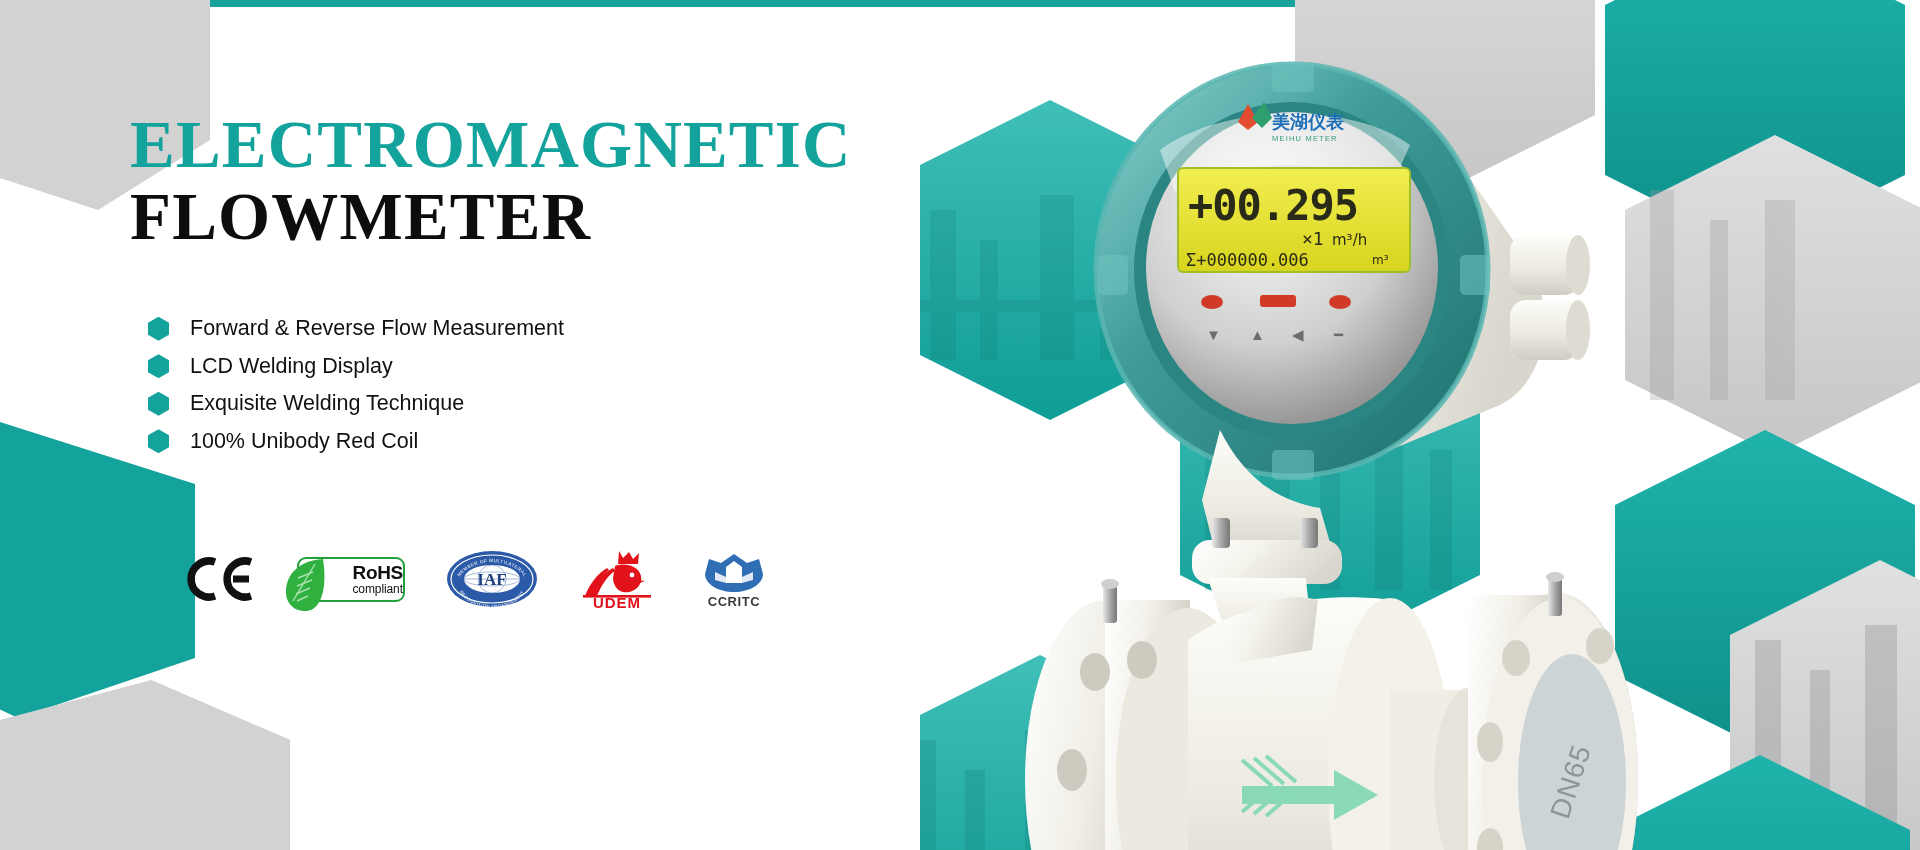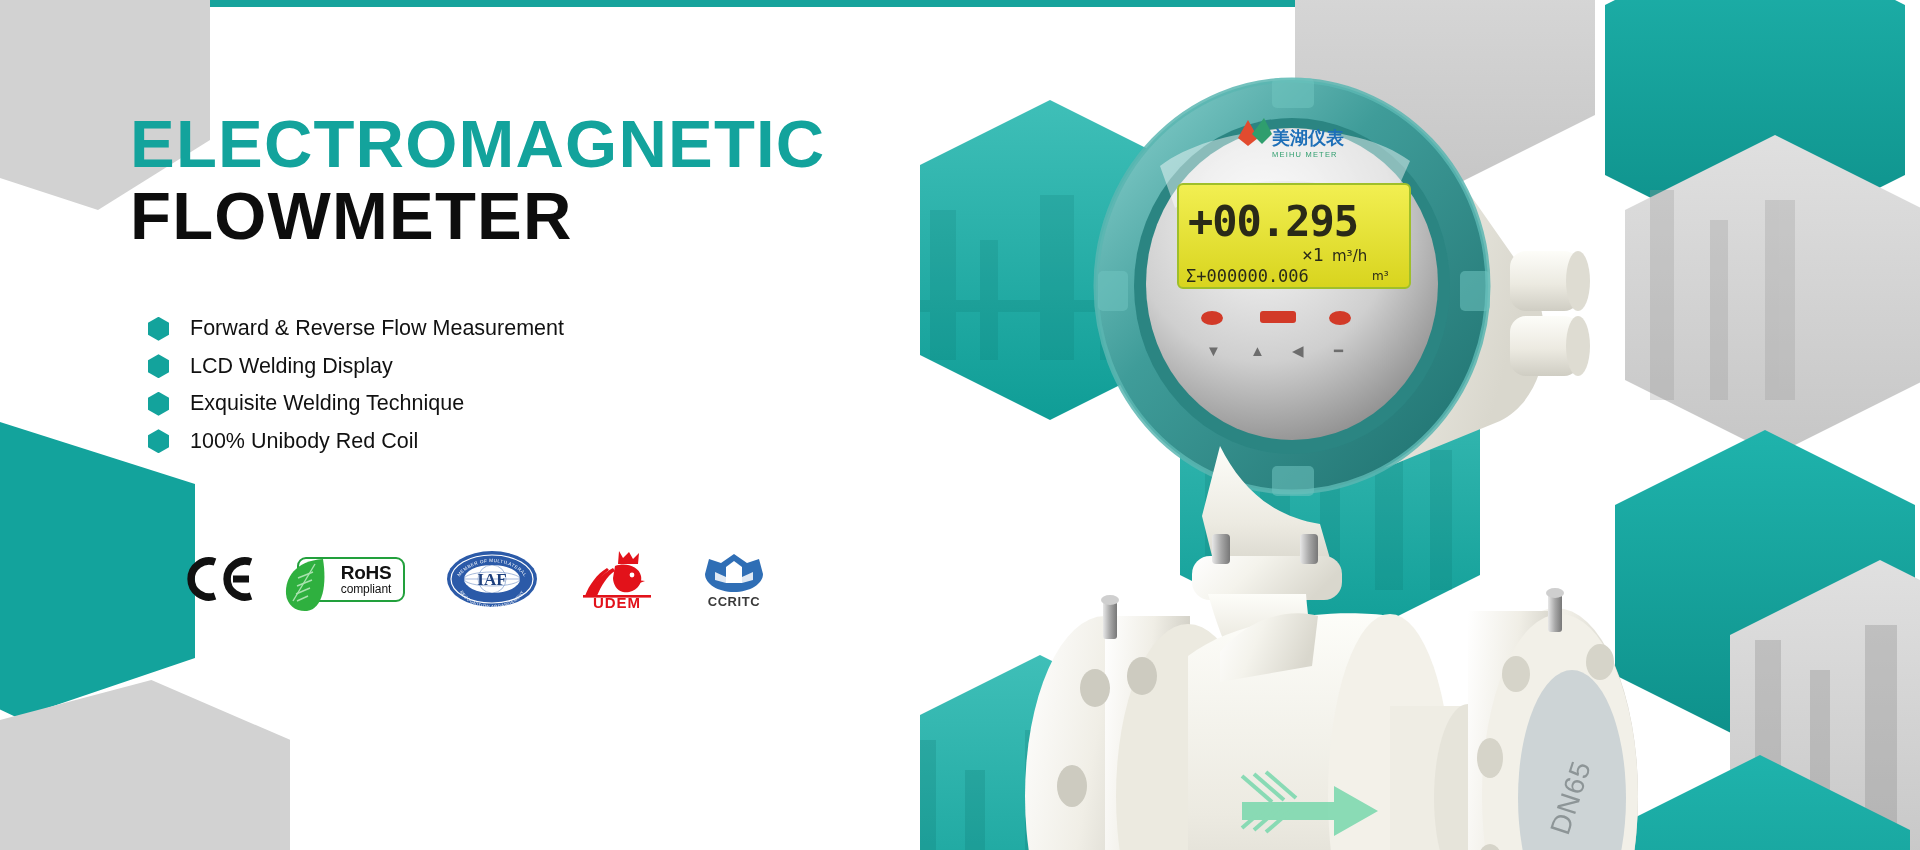--- a/index.html
+++ b/index.html
@@ -21,21 +21,21 @@
     background:#13a39c;
     clip-path:polygon(32% 0,100% 22%,100% 80%,42% 100%,0 80%,0 20%);
   }
   .hex-grey-bl {
     position:absolute; left:-40px; top:680px; width:330px; height:230px;
     background:#d2d2d2;
     clip-path:polygon(58% 0,100% 26%,100% 100%,0 100%,0 22%);
   }
 
   
-  .copy { position:absolute; left:130px; top:110px; width:760px; }
+  .copy { position:absolute; left:130px; top:110px; width:760px;font-family:Liberation Serif, serif; }
   .title-1 {
     font-size:67px; font-weight:bold; letter-spacing:1.2px; line-height:1.02;
     color:#13a39c; white-space:nowrap;
   }
   .title-2 {
     font-size:67px; font-weight:bold; letter-spacing:1.2px; line-height:1.02;
     color:#0d0d0d; margin-top:4px; white-space:nowrap;
   }
 
   .features { position:absolute; left:148px; top:310px; }
@@ -51,42 +51,42 @@
 
   .cert { display:flex; align-items:center; justify-content:center; }
 
   
   .ce { width:72px; height:50px; }
 
   
   .rohs {
     position:relative; width:108px; height:45px;
     border:2.5px solid #22a03c; border-radius:9px;
-    display:flex; align-items:center; padding-left:30px;
+    display:flex; align-items:center; padding-left:30px;justify-content:flex-end;
   }
   .rohs .leaf {
     position:absolute; left:-16px; top:-3px; width:44px; height:58px;
   }
   .rohs-txt { line-height:1; }
   .rohs-main { font-size:19px; font-weight:bold; color:#111; letter-spacing:-0.3px; }
   .rohs-sub { font-size:12px; color:#111; margin-top:1px; letter-spacing:-0.1px; }
 
   
   .iaf { width:94px; height:58px; }
 
   
   .udem { width:76px; height:62px; }
 
   
   .ccritc { width:78px; height:58px; }
 
   
   .mosaic { position:absolute; right:0; top:0; width:1000px; height:850px; }
 
-  .product { position:absolute; left:0; top:16px; width:1000px; height:712px; }
+  .product { position:absolute; left:0; top:0; width:1000px; height:712px; }
 </style>
 </head>
 <body>
 
 <div id="banner">
 
   <div class="top-bar"></div>
   <div class="hex-grey-tl"></div>
   <div class="hex-teal-left"></div>
   <div class="hex-grey-bl"></div>

